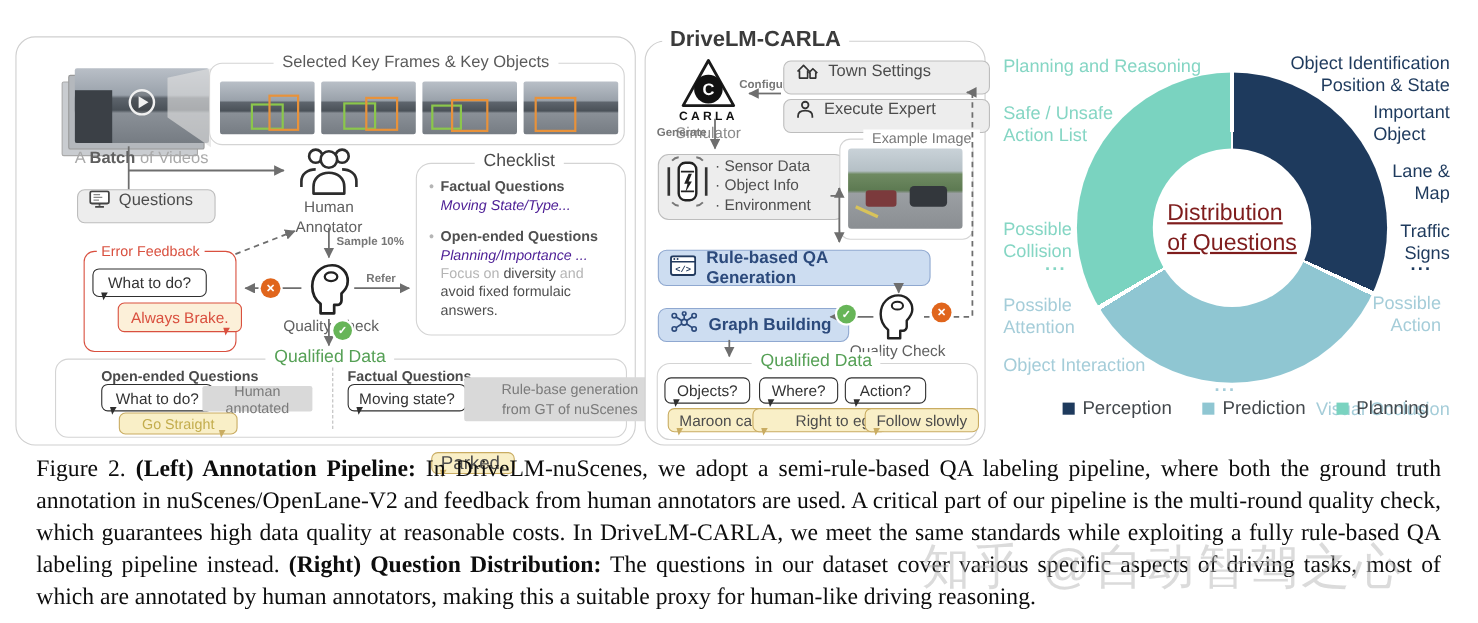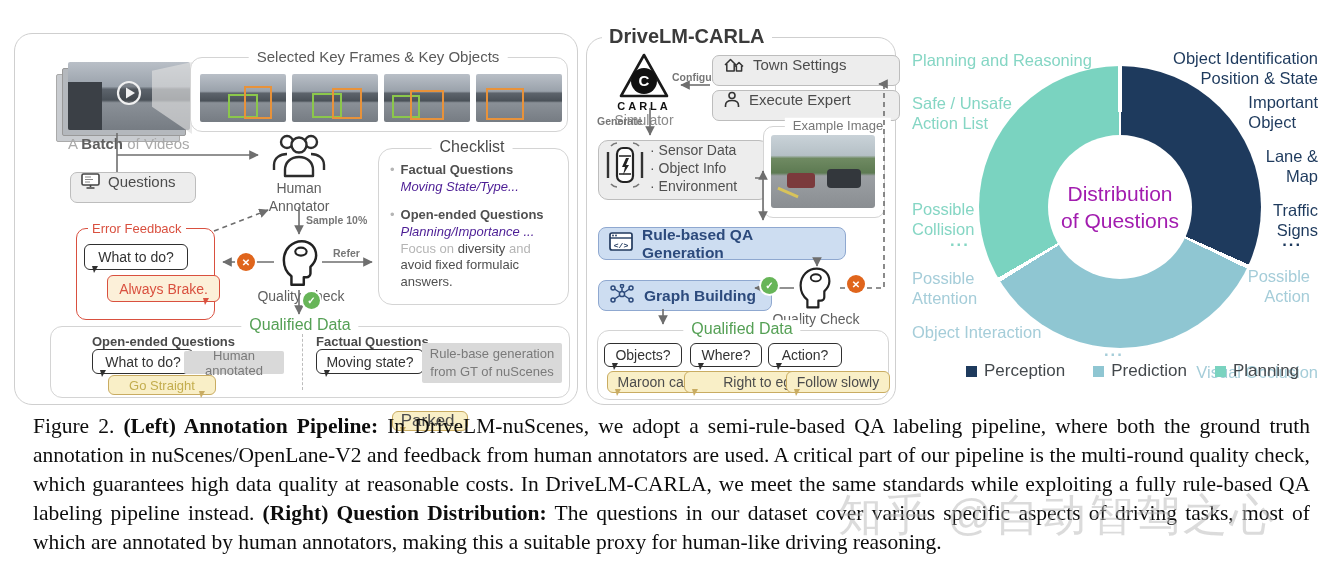--- a/index.html
+++ b/index.html
@@ -158,21 +158,21 @@
 
   <div class="gbox" style="left:50px;top:326px;width:518px;height:70px;"></div>
   <div class="boxtitle green" style="left:300px;top:326px;font-size:16px;">Qualified Data</div>
   <div class="abs" style="left:92px;top:334px;font-size:13px;font-weight:bold;color:#4a4a4a;">Open-ended Questions</div>
   <div class="bub" style="left:92px;top:349px;width:88px;height:23px;">What to do?</div>
   <div class="chip" style="left:184px;top:351px;width:100px;height:23px;">Human annotated</div>
   <div class="bub yellow goldtext tr" style="left:108px;top:375px;width:94px;height:18px;font-size:13px;">Go Straight</div>
   <div class="divider" style="left:302px;top:334px;height:56px;"></div>
   <div class="abs" style="left:316px;top:334px;font-size:13px;font-weight:bold;color:#4a4a4a;">Factual Questions</div>
   <div class="bub" style="left:316px;top:349px;width:94px;height:23px;">Moving state?</div>
-  <div class="chip preline" style="left:422px;top:343px;width:140px;height:40px;line-height:1.4;">Rule-base generation
+  <div class="chip preline" style="left:422px;top:343px;width:140px;height:40px;line-height:1.4;padding-left:26px;">Rule-base generation
 from GT of nuScenes</div>
   <div class="bub yellow" style="left:392px;top:375px;width:62px;height:18px;font-size:17px;margin-top:36px;">Parked.</div>
 
   <div class="panel" style="left:586px;top:37px;width:308px;height:366px;"></div>
   <div class="ptitle" style="left:602px;top:25px;">DriveLM-CARLA</div>
 
   <div class="abs" style="left:618px;top:52px;">
     <svg width="52" height="48" viewBox="0 0 52 48">
         <path d="M26 3 L49 44 L3 44 Z" fill="#fff" stroke="#1a1a1a" stroke-width="2.6" stroke-linejoin="round"></path>
         <circle cx="26" cy="29" r="13" fill="#111"></circle>
@@ -289,21 +289,21 @@
       <path d="M663 309 V324" marker-end="url(#ah)"></path>
     </g>
   </svg>
 
   <div class="badge xbadge" style="left:237px;top:253px;">✕</div>
   <div class="badge vbadge" style="left:303px;top:292px;">✓</div>
   <div class="badge vbadge" style="left:761px;top:277px;">✓</div>
   <div class="badge xbadge" style="left:847px;top:275px;">✕</div>
 
   <div class="abs" style="left: 979px; top: 66px; width: 282px; height: 282px; border-radius: 50%; background: conic-gradient(rgb(255, 255, 255) 0deg, rgb(255, 255, 255) 0.9deg, rgb(30, 58, 93) 0.9deg, rgb(30, 58, 93) 114.1deg, rgb(255, 255, 255) 114.1deg, rgb(255, 255, 255) 115deg, rgb(255, 255, 255) 115deg, rgb(255, 255, 255) 115.9deg, rgb(143, 198, 210) 115.9deg, rgb(143, 198, 210) 238.1deg, rgb(255, 255, 255) 238.1deg, rgb(255, 255, 255) 239deg, rgb(255, 255, 255) 239deg, rgb(255, 255, 255) 239.9deg, rgb(122, 211, 192) 239.9deg, rgb(122, 211, 192) 359.1deg, rgb(255, 255, 255) 359.1deg, rgb(255, 255, 255) 360deg);"></div>
-  <div class="abs" style="left:1048px;top:135px;width:144px;height:144px;border-radius:50%;background:#fff;display:flex;align-items:center;justify-content:center;text-align:center;font-size:21px;color:#a21caf;line-height:1.3;">
+  <div class="abs" style="left:1048px;top:135px;width:144px;height:144px;border-radius:50%;background:#fff;display:flex;align-items:center;justify-content:center;text-align:left;font-size:21px;color:#7f1d1d;line-height:1.3;text-decoration:underline;">
     <span class="preline">Distribution
 of Questions</span>
   </div>
 
   <div class="callout lc2" style="left:912px;top:50px;">Planning and Reasoning</div>
   <div class="callout lc2 preline" style="left:912px;top:93px;">Safe / Unsafe
 Action List</div>
   <div class="callout lc2 preline" style="left:912px;top:199px;">Possible
 Collision</div>
   <div class="callout lc2" style="left:950px;top:230px;font-weight:bold;letter-spacing:2px;">...</div>

